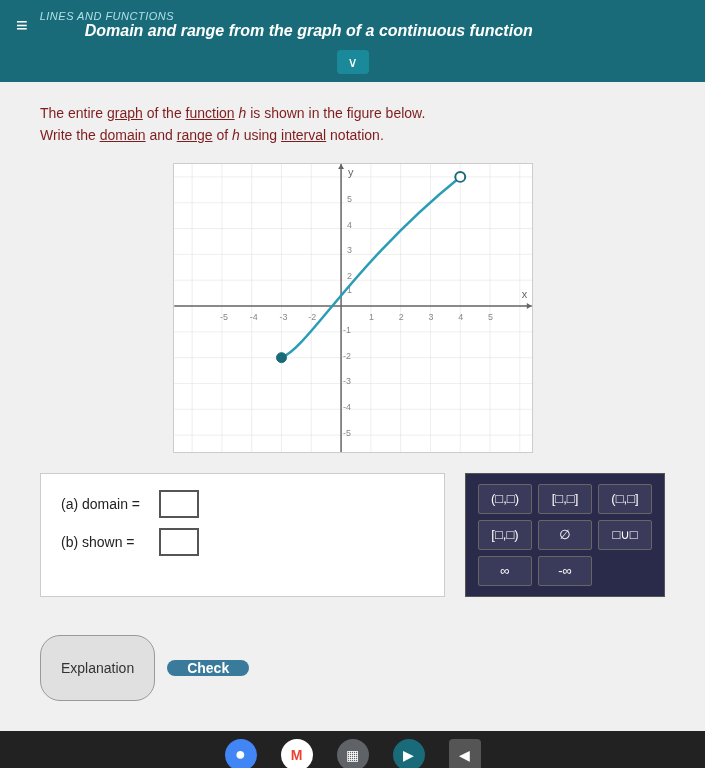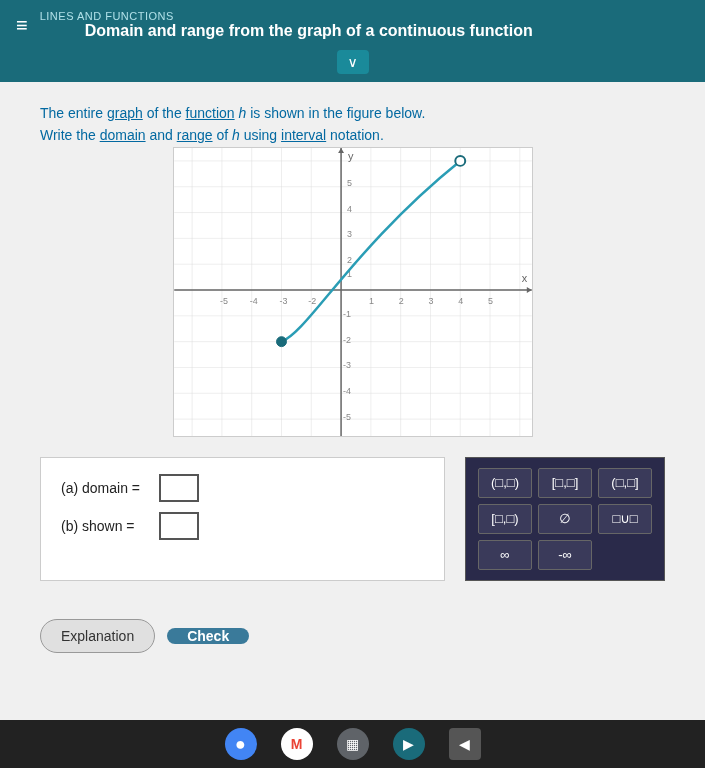--- a/index.html
+++ b/index.html
@@ -31,20 +31,21 @@
     }
 
     .hamburger-icon {
       color: white;
       font-size: 20px;
       cursor: pointer;
     }
 
     .header-text {
       color: white;
+      font-style: italic;
     }
 
     .header-subtitle {
       font-size: 11px;
       color: #b0e0e8;
       text-transform: uppercase;
       letter-spacing: 0.5px;
     }
 
     .header-title {
@@ -78,22 +79,23 @@
 
     
     .main-content {
       background: #f0f0f0;
       flex: 1;
       padding: 20px 40px 20px 40px;
     }
 
     .problem-text {
       font-size: 14px;
-      color: #0369a1;
+      color: #7f1d1d;
       line-height: 1.6;
+      margin-bottom: 16px;
     }
 
     .problem-text .underline {
       text-decoration: underline;
     }
 
     
     .graph-container {
       background: white;
       border: 1px solid #ccc;
@@ -180,21 +182,21 @@
       display: flex;
       gap: 12px;
       padding: 10px 0 10px 0;
       align-items: center;
     }
 
     .btn-explanation {
       background: #e0e0e0;
       border: 1px solid #999;
       border-radius: 20px;
-      padding: 8px 20px;
+      padding: 24px 20px;
       font-size: 14px;
       cursor: pointer;
       color: #333;
     }
 
     .btn-check {
       background: #3a7a9a;
       border: none;
       border-radius: 20px;
       padding: 0 20px;

